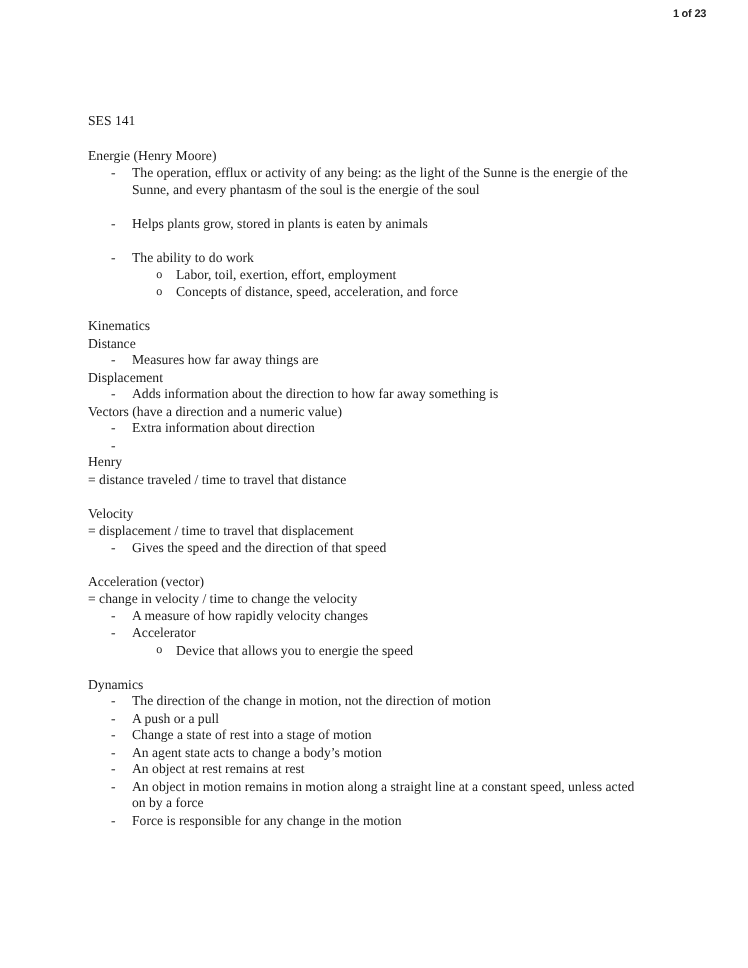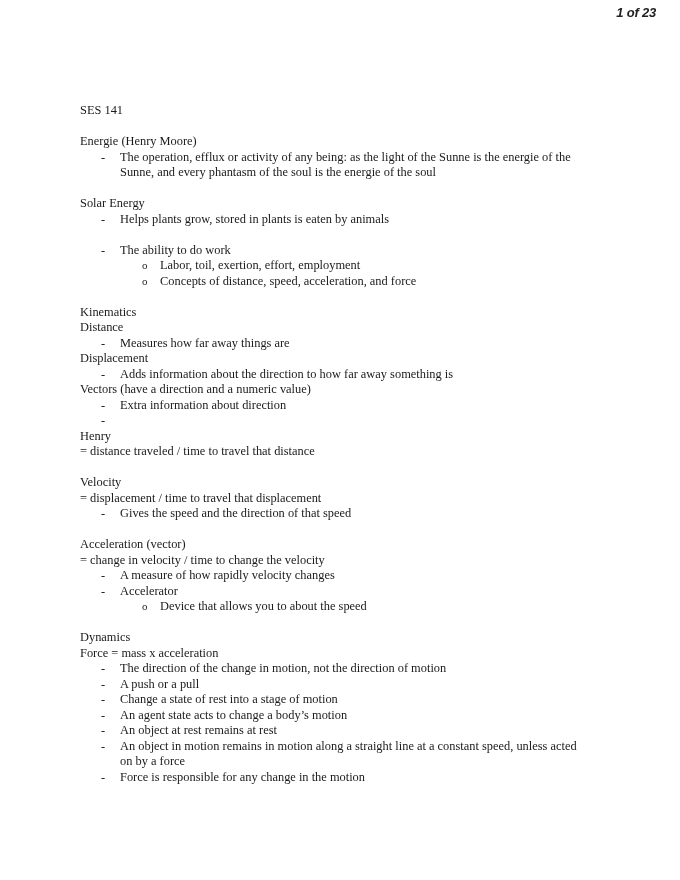--- a/index.html
+++ b/index.html
@@ -13,27 +13,26 @@
     position: relative;
     overflow: hidden;
     font-family: "Liberation Serif", "DejaVu Serif", serif;
     color: #1a1a1a;
     font-size: 12.4px;
     line-height: 15.5px;
   }
   .page-num {
     position: absolute;
     top: 5px;
-    right: 24px;
+    right: 38px;
     font-family: "Liberation Sans", "DejaVu Sans", sans-serif;
-    font-size: 13px;
+    font-size: 10px;
     font-weight: bold;
     color: #222;
     letter-spacing: -0.2px;
-    font-style: italic;
   }
   .doc {
     position: absolute;
     left: 80px;
     top: 80px;
     width: 540px;
     margin-top: 23px;
   }
   .line { white-space: nowrap; }
   .heading { }
@@ -72,21 +71,20 @@
   <div class="line heading">SES 141</div>
   <div class="gap"></div>
 
   <div class="line heading">Energie (Henry Moore)</div>
   <div class="b1 wrap">
     <span class="mark">-</span>
     <span>The operation, efflux or activity of any being: as the light of the Sunne is the energie of the Sunne, and every phantasm of the soul is the energie of the soul</span>
   </div>
   <div class="gap"></div>
 
-  <div class="line heading">Solar Energy</div>
   <div class="b1">
     <span class="mark">-</span>
     <span>Helps plants grow, stored in plants is eaten by animals</span>
   </div>
   <div class="gap"></div>
 
   <div class="b1">
     <span class="mark">-</span>
     <span>The ability to do work</span>
   </div>
@@ -138,28 +136,25 @@
   <div class="b1">
     <span class="mark">-</span>
     <span>A measure of how rapidly velocity changes</span>
   </div>
   <div class="b1">
     <span class="mark">-</span>
     <span>Accelerator</span>
   </div>
   <div class="b2">
     <span class="mark">o</span>
-    <span>Device that allows you to about the speed</span>
+    <span>Device that allows you to energie the speed</span>
   </div>
   <div class="gap"></div>
 
   <div class="line heading u">Dynamics</div>
-  <div class="line">
-    <span>Force = </span><span class="u">mass x acceleration</span>
-  </div>
   <div class="b1">
     <span class="mark">-</span>
     <span>The </span><span class="u">direction of the change in motion</span><span>, not the direction of motion</span>
   </div>
   <div class="b1">
     <span class="mark">-</span>
     <span>A push or a pull</span>
   </div>
   <div class="b1">
     <span class="mark">-</span>

